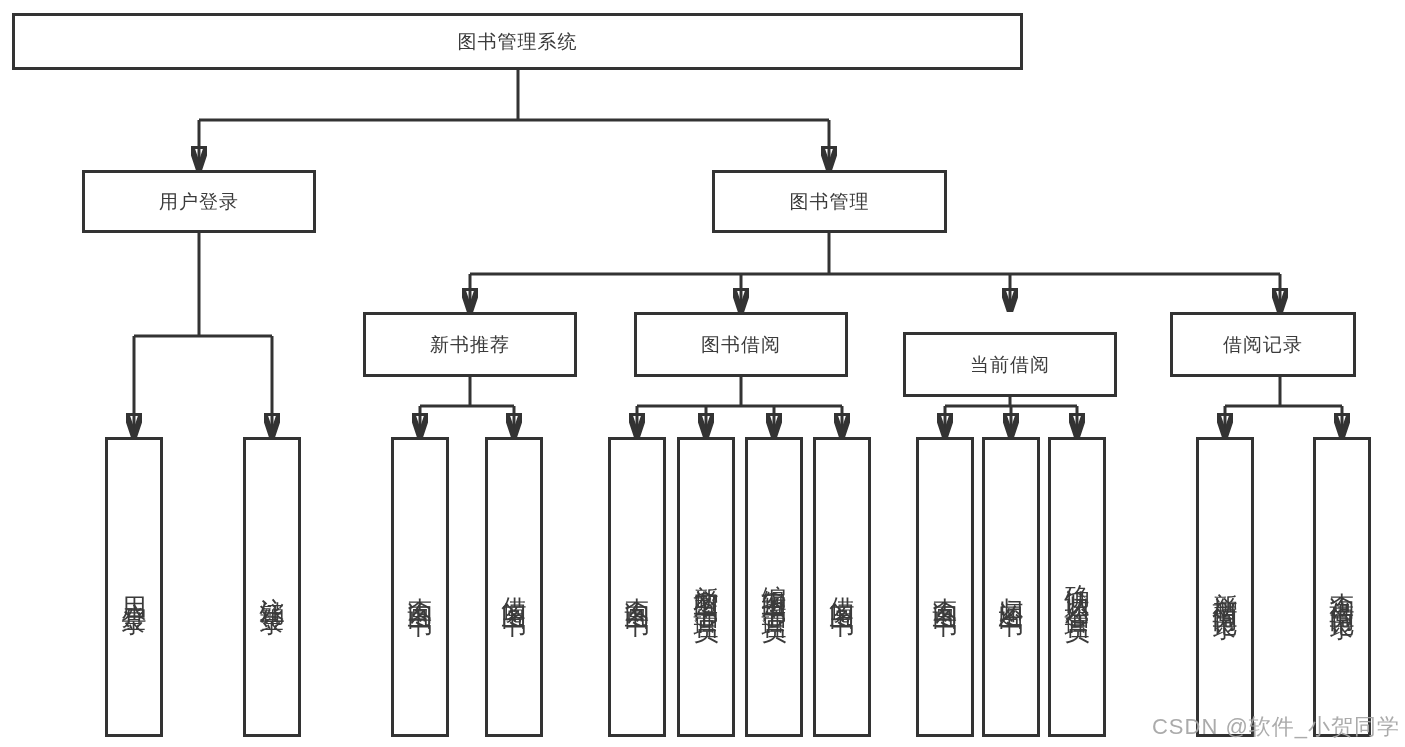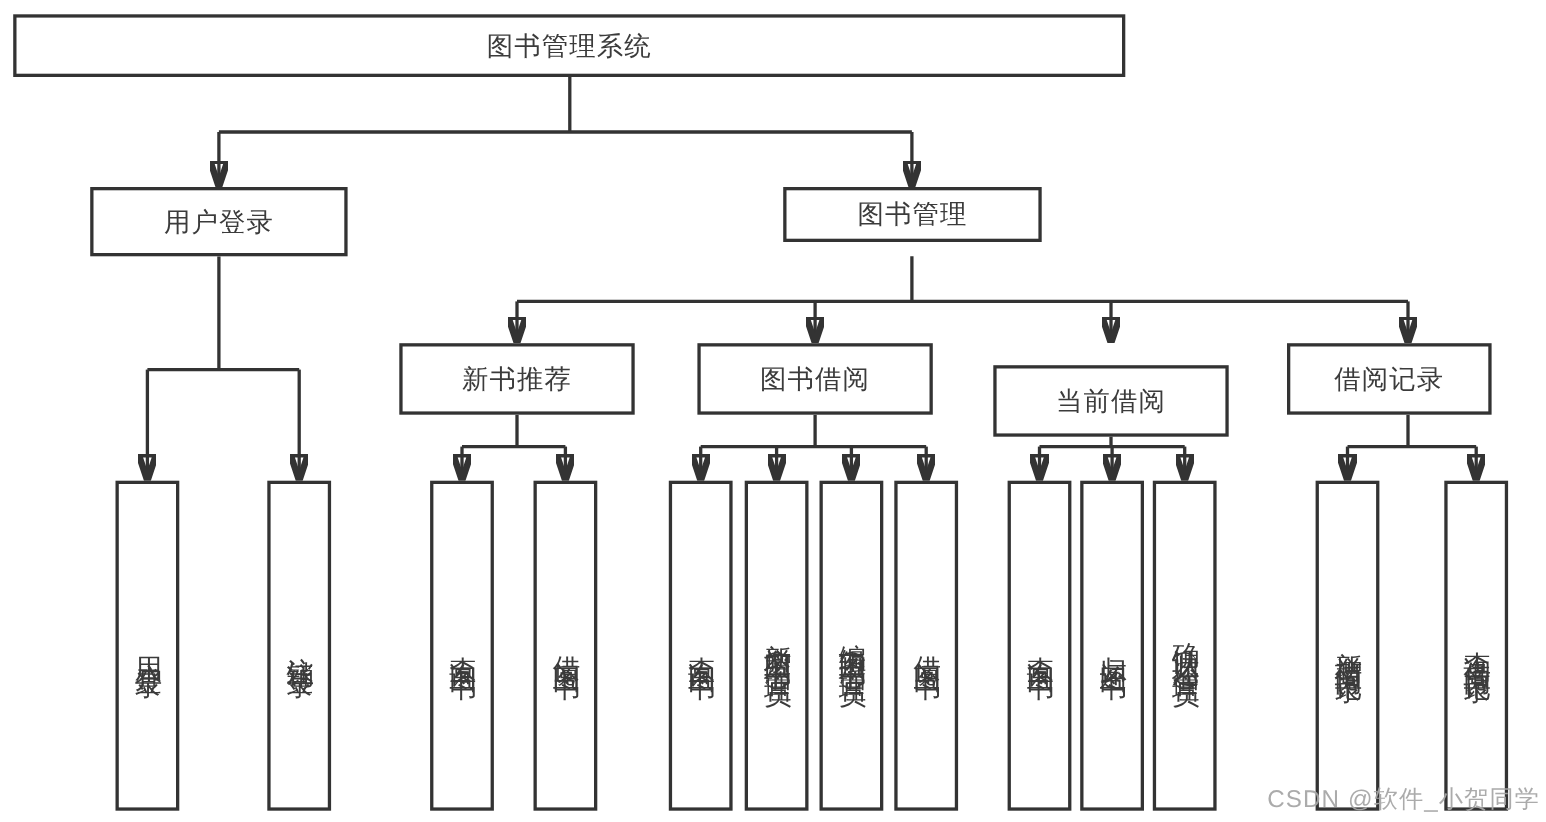--- a/index.html
+++ b/index.html
@@ -29,21 +29,21 @@
     position: absolute;
     box-sizing: border-box;
     background: #ffffff;
     border: 3px solid #333333;
     display: flex;
     align-items: center;
     justify-content: center;
     color: #3b3b3b;
   }
   .h-label {
-    font-size: 24px;
+    font-size: 19px;
     letter-spacing: 1px;
     white-space: nowrap;
   }
   .v-box {
     width: 58px;
     height: 300px;
   }
   .v-label {
     writing-mode: vertical-rl;
     text-orientation: mixed;
@@ -106,21 +106,21 @@
     <path d="M1342 406 V435" marker-end="url(#arrowhead)"></path>
   </svg>
 
   <div class="box" style="left:12px; top:13px; width:1011px; height:57px">
     <span class="h-label">图书管理系统</span>
   </div>
 
   <div class="box" style="left:82px; top:170px; width:234px; height:63px">
     <span class="h-label">用户登录</span>
   </div>
-  <div class="box" style="left:712px; top:170px; width:235px; height:50px">
+  <div class="box" style="left:712px; top:170px; width:235px; height:63px">
     <span class="h-label">图书管理</span>
   </div>
 
   <div class="box" style="left:363px; top:312px; width:214px; height:65px">
     <span class="h-label">新书推荐</span>
   </div>
   <div class="box" style="left:634px; top:312px; width:214px; height:65px">
     <span class="h-label">图书借阅</span>
   </div>
   <div class="box" style="left:903px; top:332px; width:214px; height:65px">

